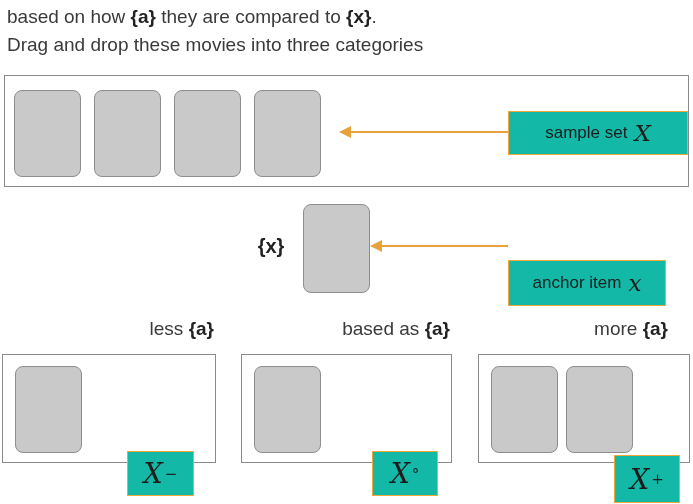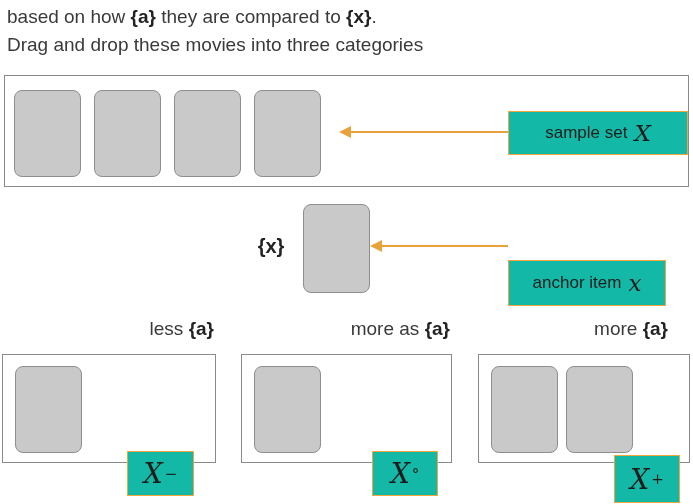--- a/index.html
+++ b/index.html
@@ -73,21 +73,21 @@
   <div id="anchor-tag">{x}</div>
   <div class="card" id="anchor-card"></div>
   <div class="arrow-head" style="left:370px;top:240px;"></div>
   <div class="arrow-line" style="left:381px;top:245px;width:127px;"></div>
   <div class="annotation" id="anchor-annotation">
     <span>anchor item</span>
       <span class="math">x</span>
   </div>
 
   <div class="cat-heading" id="heading-less"><span>less </span><b>{a}</b></div>
-  <div class="cat-heading" id="heading-about"><span>more as </span><b>{a}</b></div>
+  <div class="cat-heading" id="heading-about"><span>based as </span><b>{a}</b></div>
   <div class="cat-heading" id="heading-more"><span>more </span><b>{a}</b></div>
 
   <div class="tray" id="box-less">
     <div class="card" style="left:12px;top:11px;"></div>
   </div>
   <div class="tray" id="box-about">
     <div class="card" style="left:12px;top:11px;"></div>
   </div>
   <div class="tray" id="box-more">
     <div class="card" style="left:12px;top:11px;"></div>

